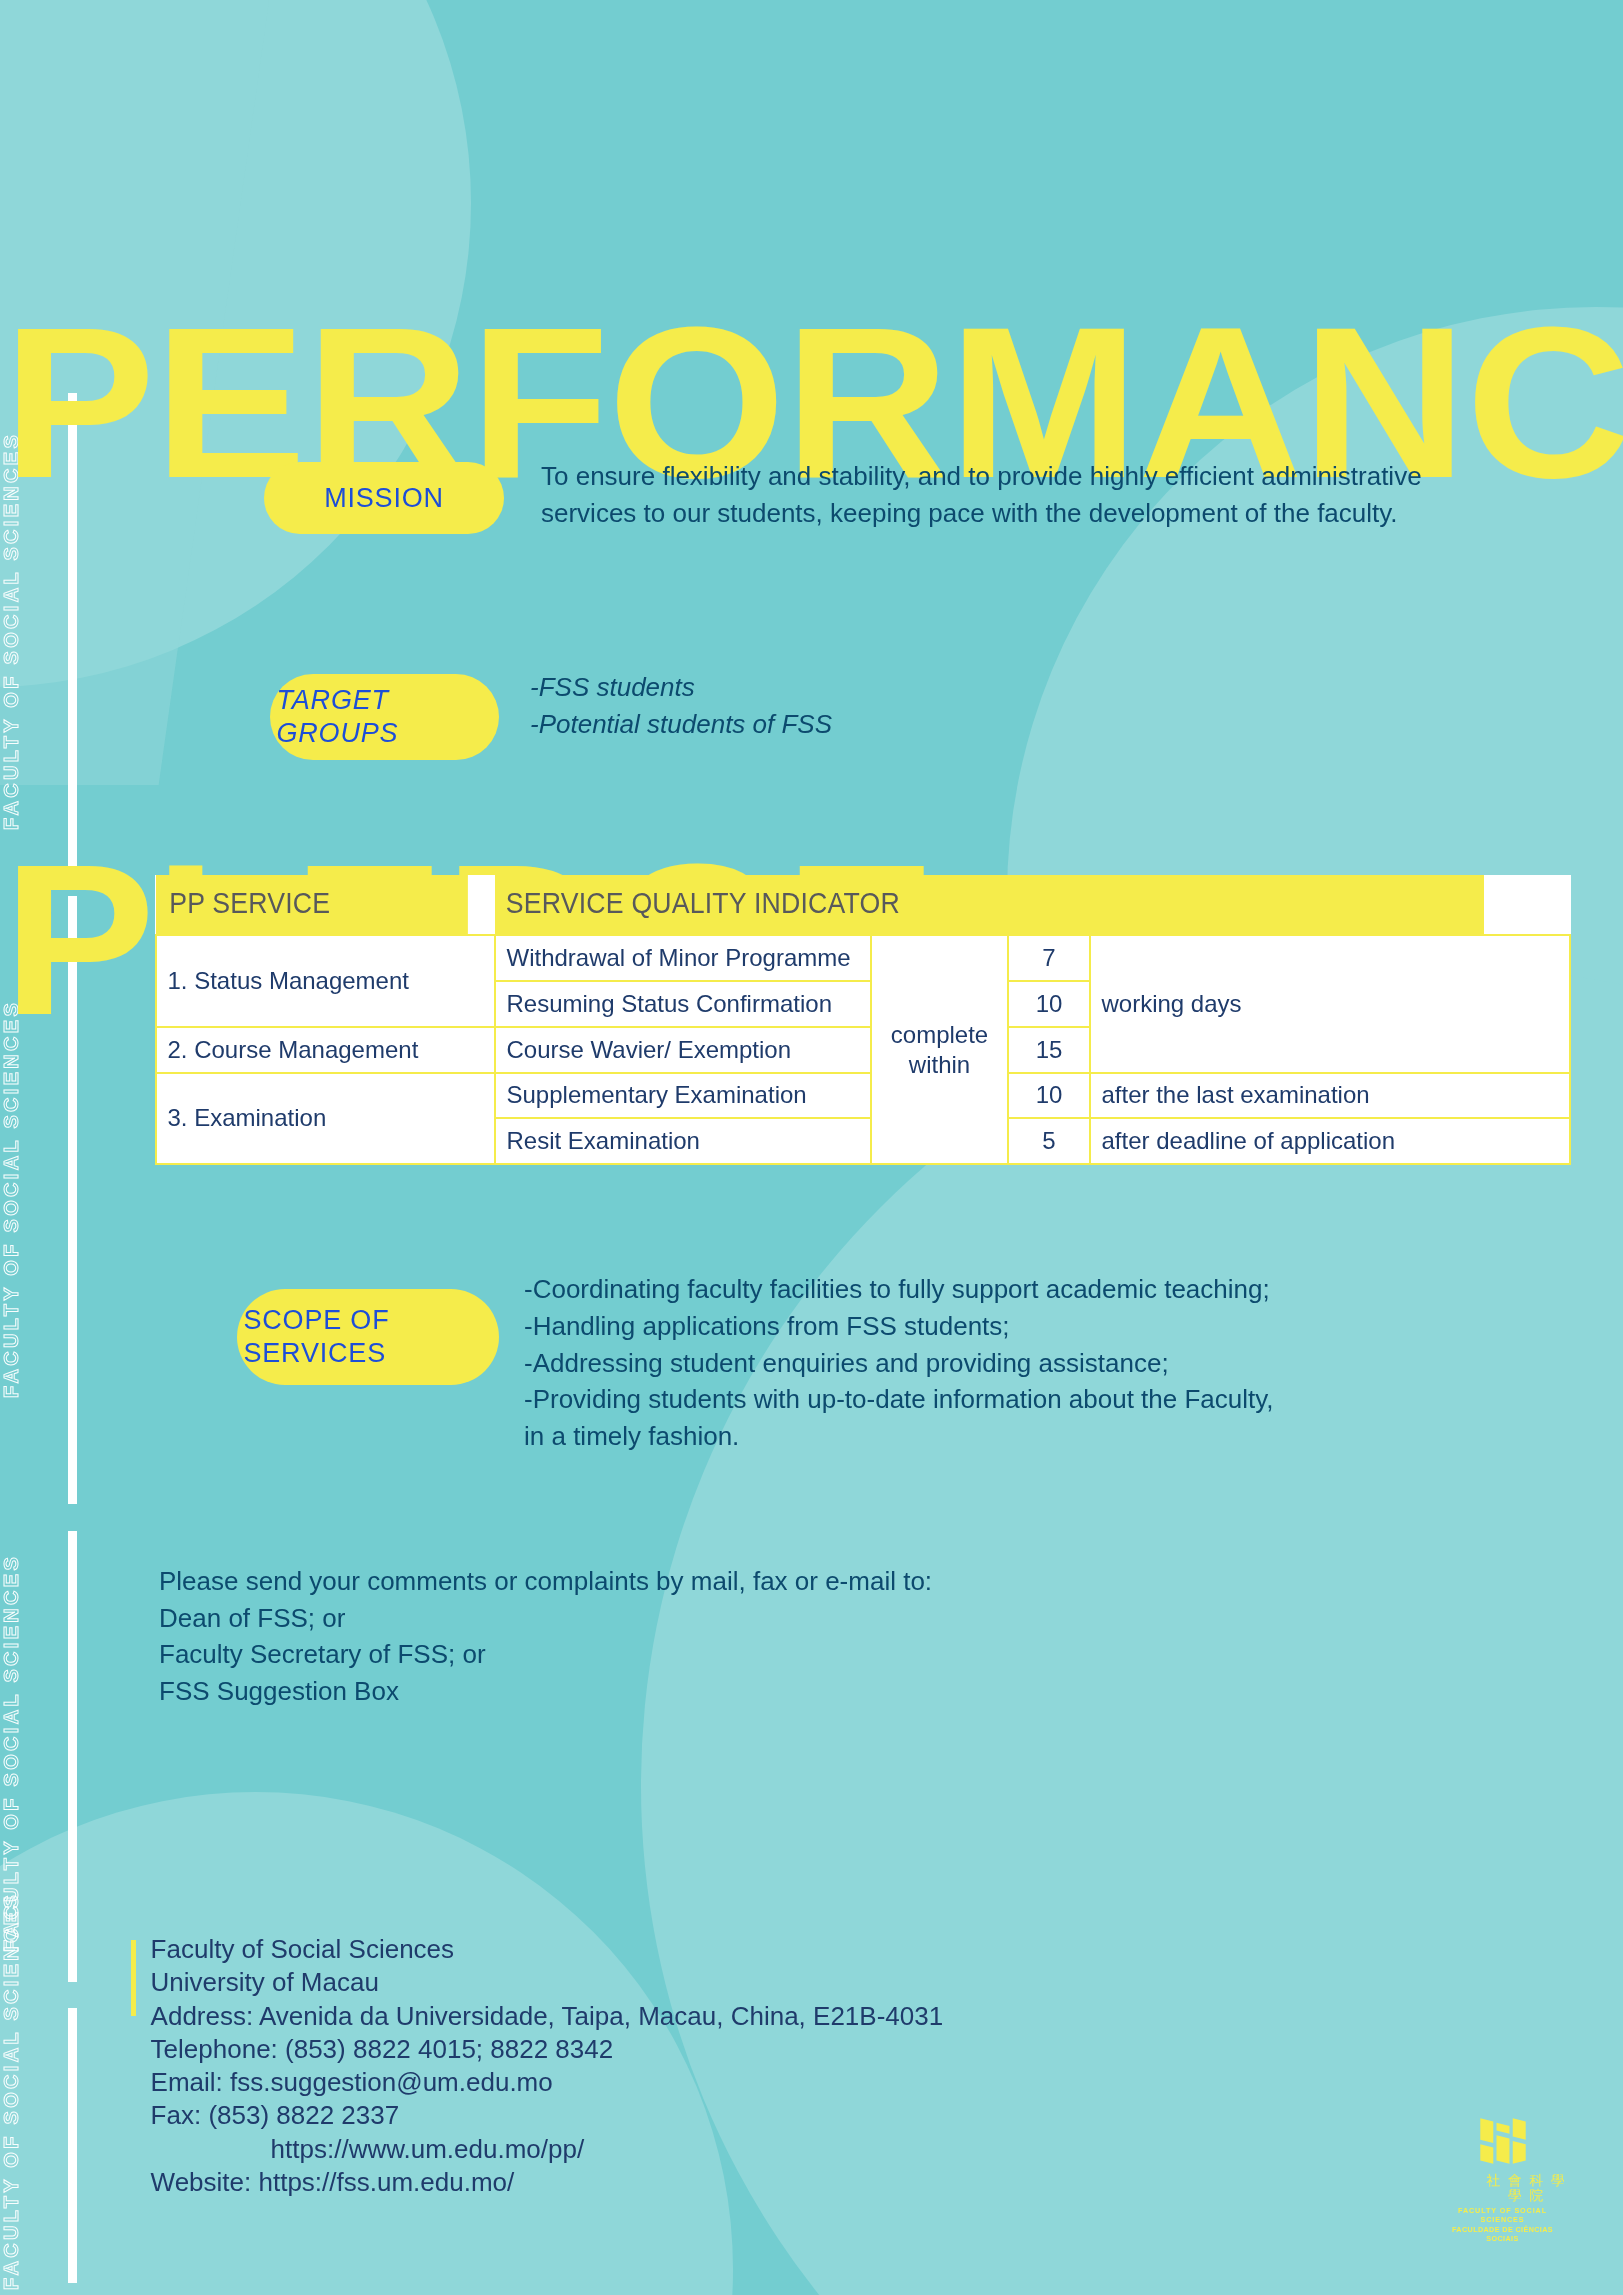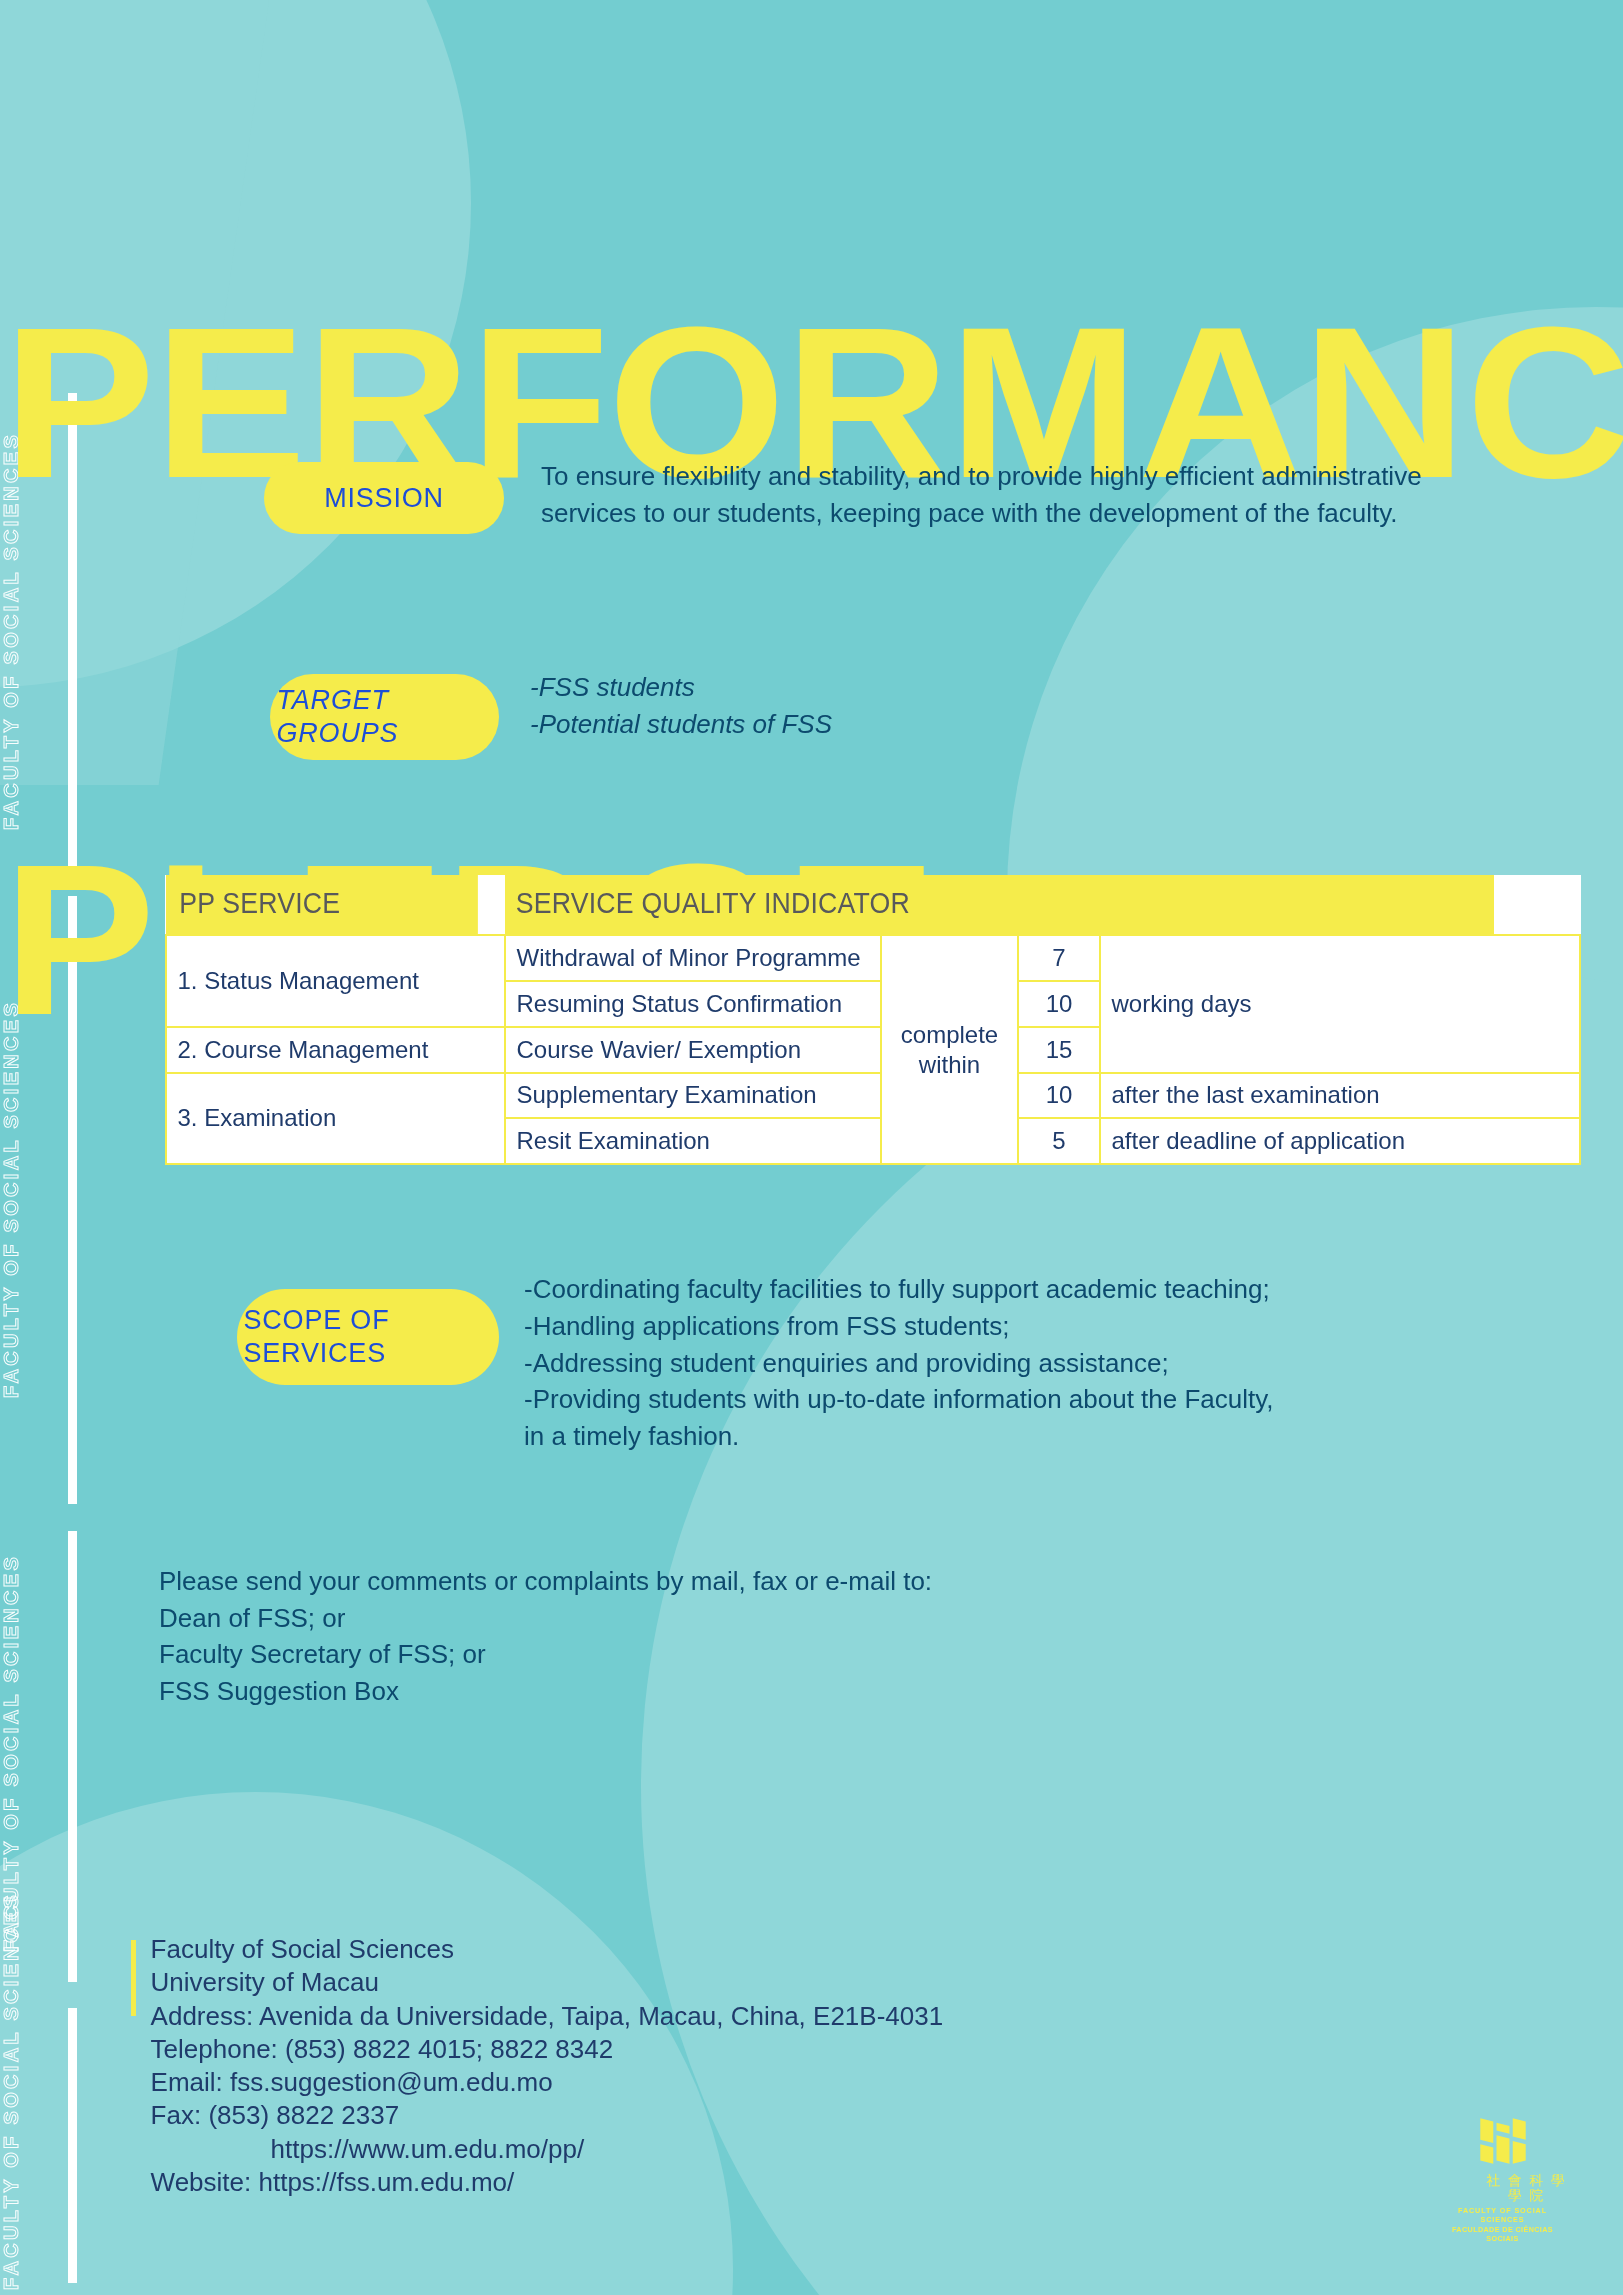--- a/index.html
+++ b/index.html
@@ -162,21 +162,21 @@
   #row-scope .pill { width: 262px; height: 96px; }
   #row-scope .body-text { margin-left: 25px; margin-top: -18.3px; width: 955px; }
 
   #row-sugg { left: 133px; top: 1577px; }
   #row-sugg .pill { width: 366px; height: 102px; }
   #row-sugg .body-text { margin-left: 26px; margin-top: -14.4px; width: 955px; }
 
   
   .table-wrap {
     position: absolute;
-    left: 140px;
+    left: 130px;
     top: 875px;
     width: 1414px;
     z-index: 6;
     padding-left: 25px;
   }
   table.pp {
     width: 100%;
     border-collapse: collapse;
     table-layout: fixed;
     background: #FFFFFF;

